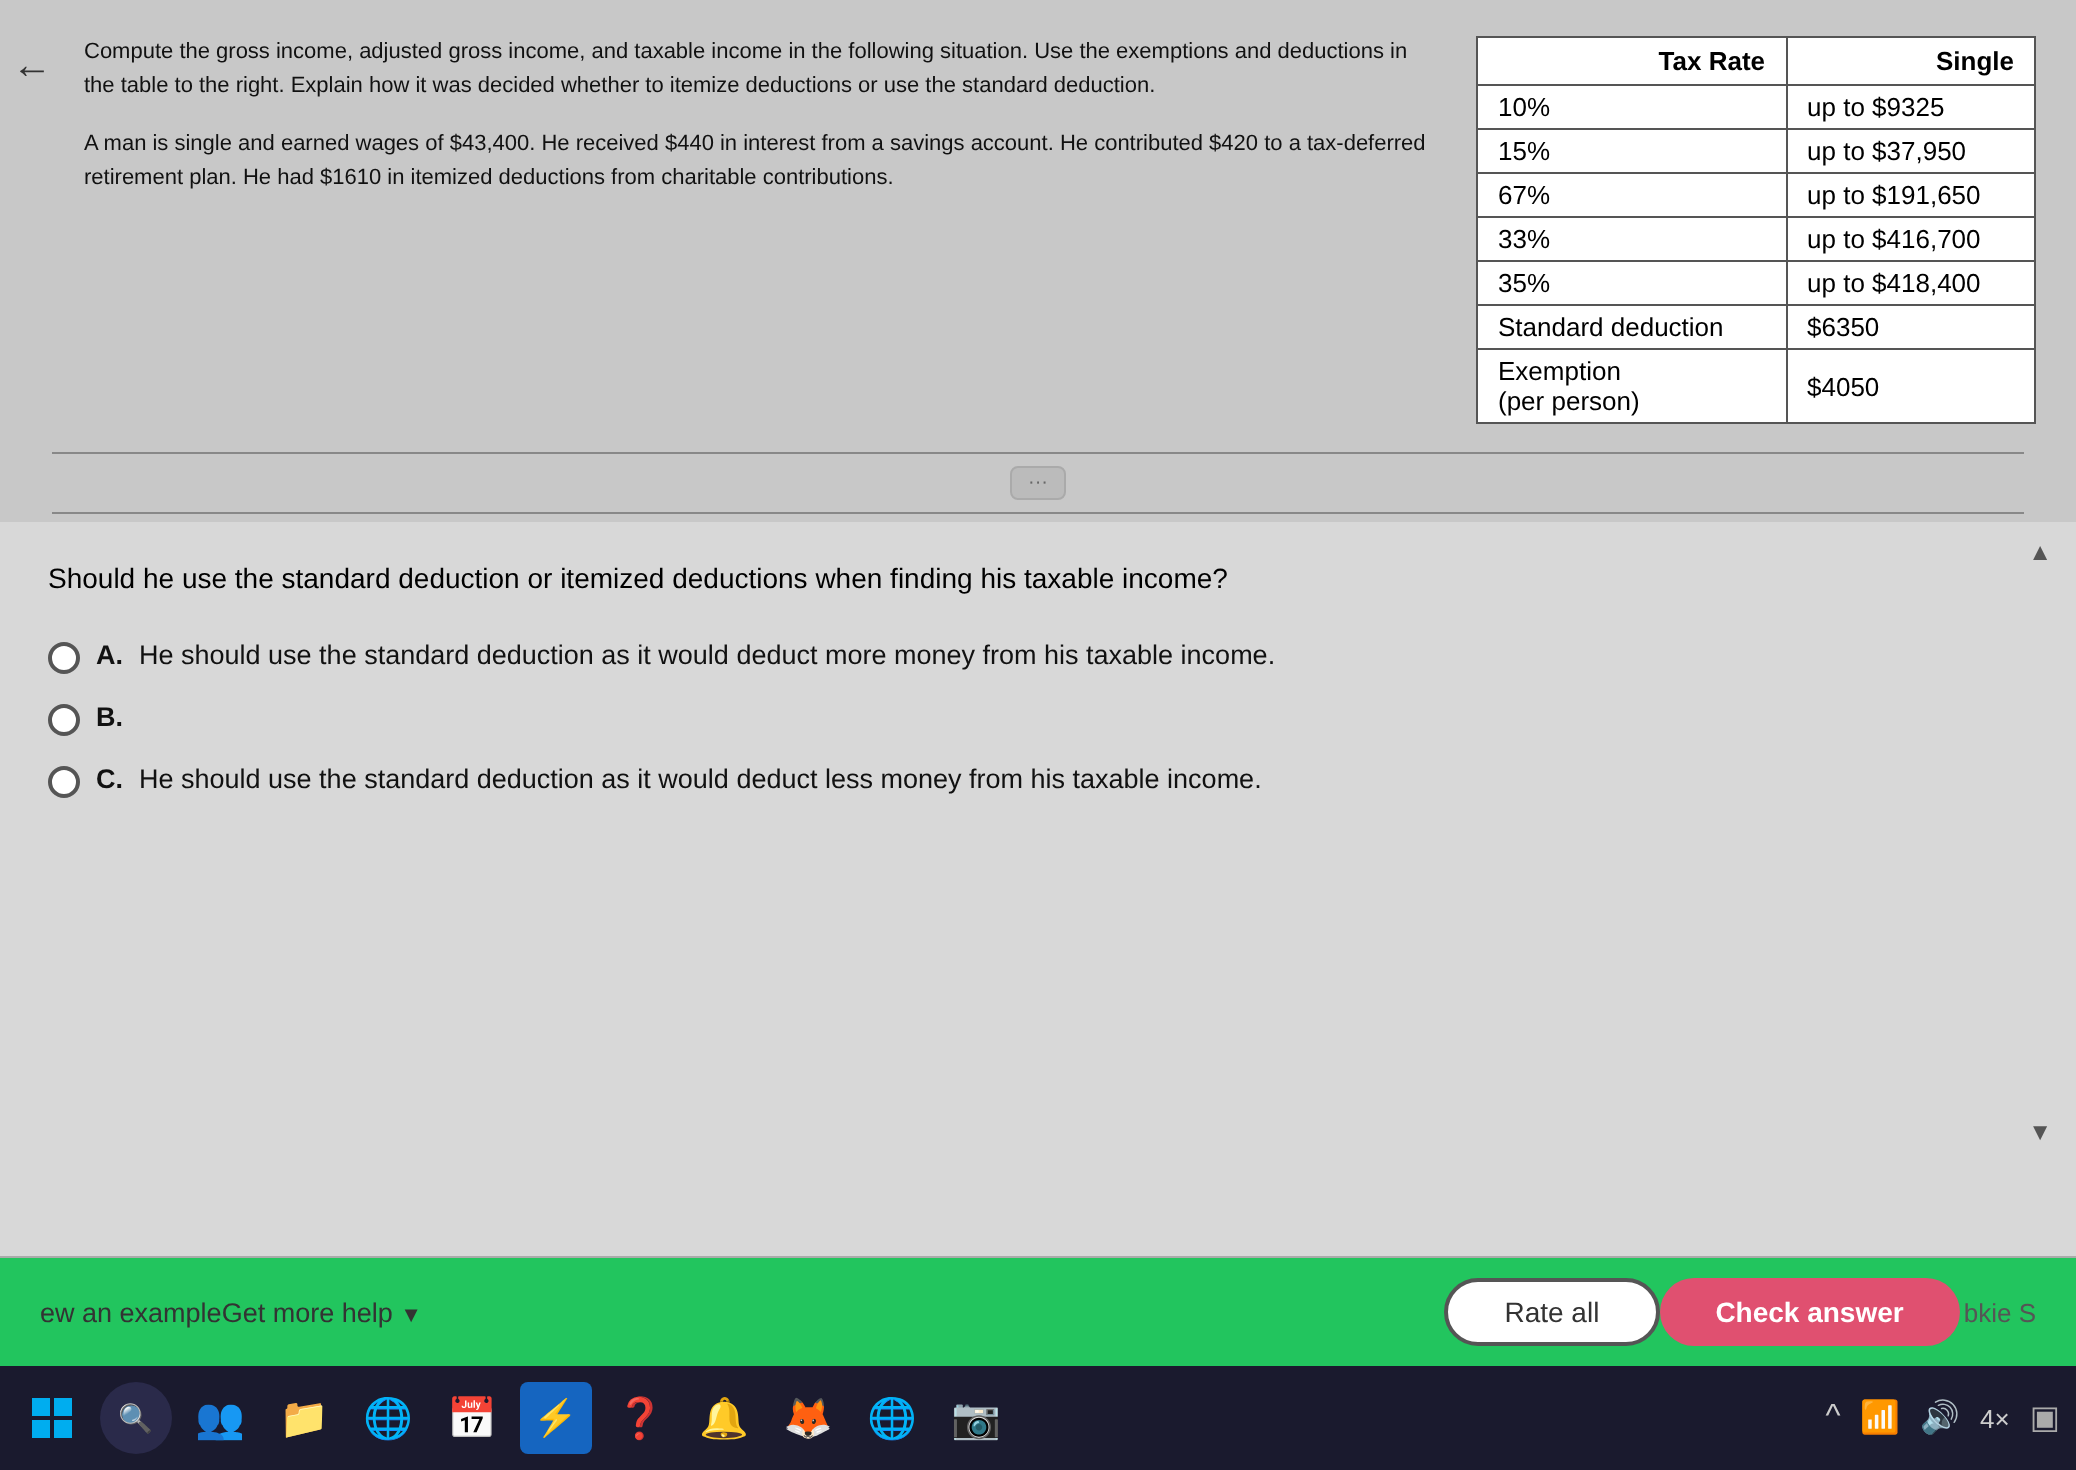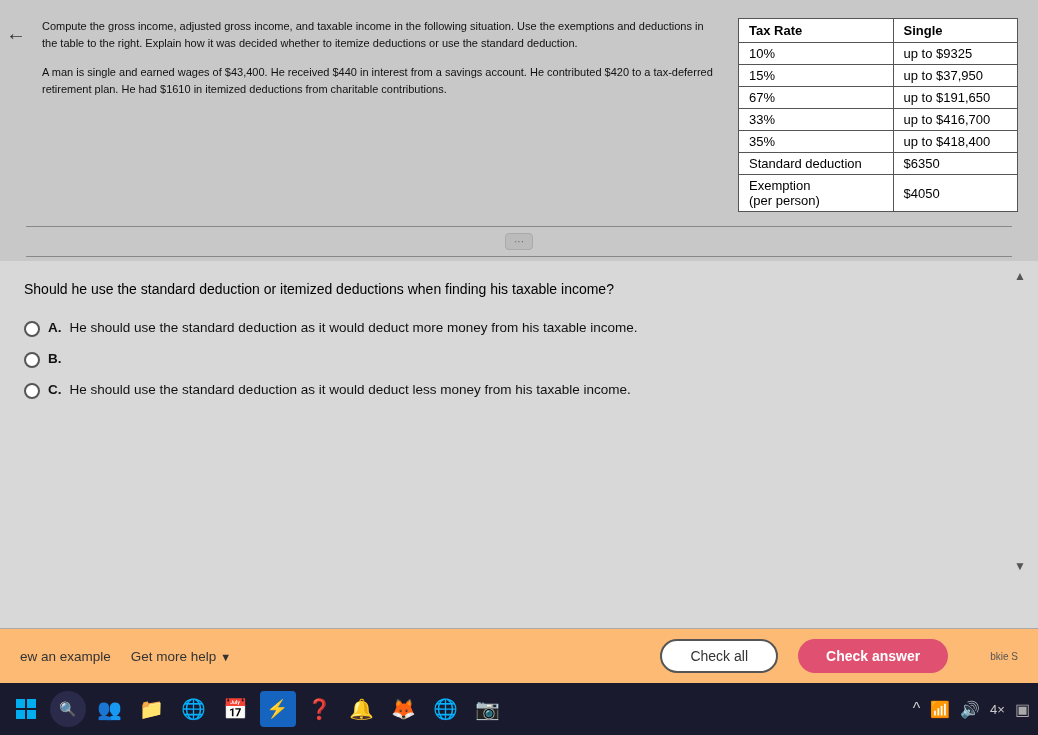--- a/index.html
+++ b/index.html
@@ -54,21 +54,21 @@
       border-collapse: collapse;
       font-size: 13px;
       align-self: flex-start;
       min-width: 280px;
       background: white;
     }
 
     .tax-table th {
       border: 1px solid #555;
       padding: 4px 10px;
-      text-align: left;
+      text-align: right;
       background: white;
       font-weight: bold;
     }
 
     .tax-table td {
       border: 1px solid #555;
       padding: 3px 10px;
       background: white;
       font-size: 13px;
     }
@@ -146,26 +146,25 @@
       border: 2px solid #555;
       display: inline-flex;
       align-items: center;
       justify-content: center;
       flex-shrink: 0;
       margin-top: 1px;
       background: white;
     }
 
     .footer-bar {
-      background: #fdba74;
+      background: #22c55e;
       display: flex;
       align-items: center;
       padding: 10px 20px;
       border-top: 1px solid #aaa;
-      gap: 20px;
       height: 55px;
     }
 
     .footer-link {
       font-size: 13.5px;
       color: #333;
       text-decoration: none;
       cursor: pointer;
     }
 
@@ -191,23 +190,23 @@
       border: none;
       border-radius: 20px;
       padding: 9px 28px;
       font-size: 14px;
       color: white;
       font-weight: bold;
       cursor: pointer;
     }
 
     .partial-label {
-      font-size: 10px;
+      font-size: 13px;
       color: #555;
-      margin-left: 22px;
+      margin-left: 2px;
     }
 
     .taskbar {
       background: #1a1a2e;
       height: 52px;
       display: flex;
       align-items: center;
       padding: 0 8px;
       gap: 6px;
     }
@@ -330,21 +329,21 @@
   </div>
 
   <div class="footer-bar">
     <span class="footer-link">
       <span>ew an example</span>
     </span>
     <span class="footer-link footer-link-arrow">
       <span>Get more help</span>
     </span>
     <div class="spacer"></div>
-    <button class="btn-clear">Check all</button>
+    <button class="btn-clear">Rate all</button>
     <button class="btn-check">Check answer</button>
     <span class="partial-label">bkie S</span>
   </div>
 
 </div>
 
 <div class="taskbar">
   <div class="taskbar-icon windows">
     <svg width="22" height="22" viewBox="0 0 22 22">
       <rect x="1" y="1" width="9" height="9" fill="#00adef"></rect>

